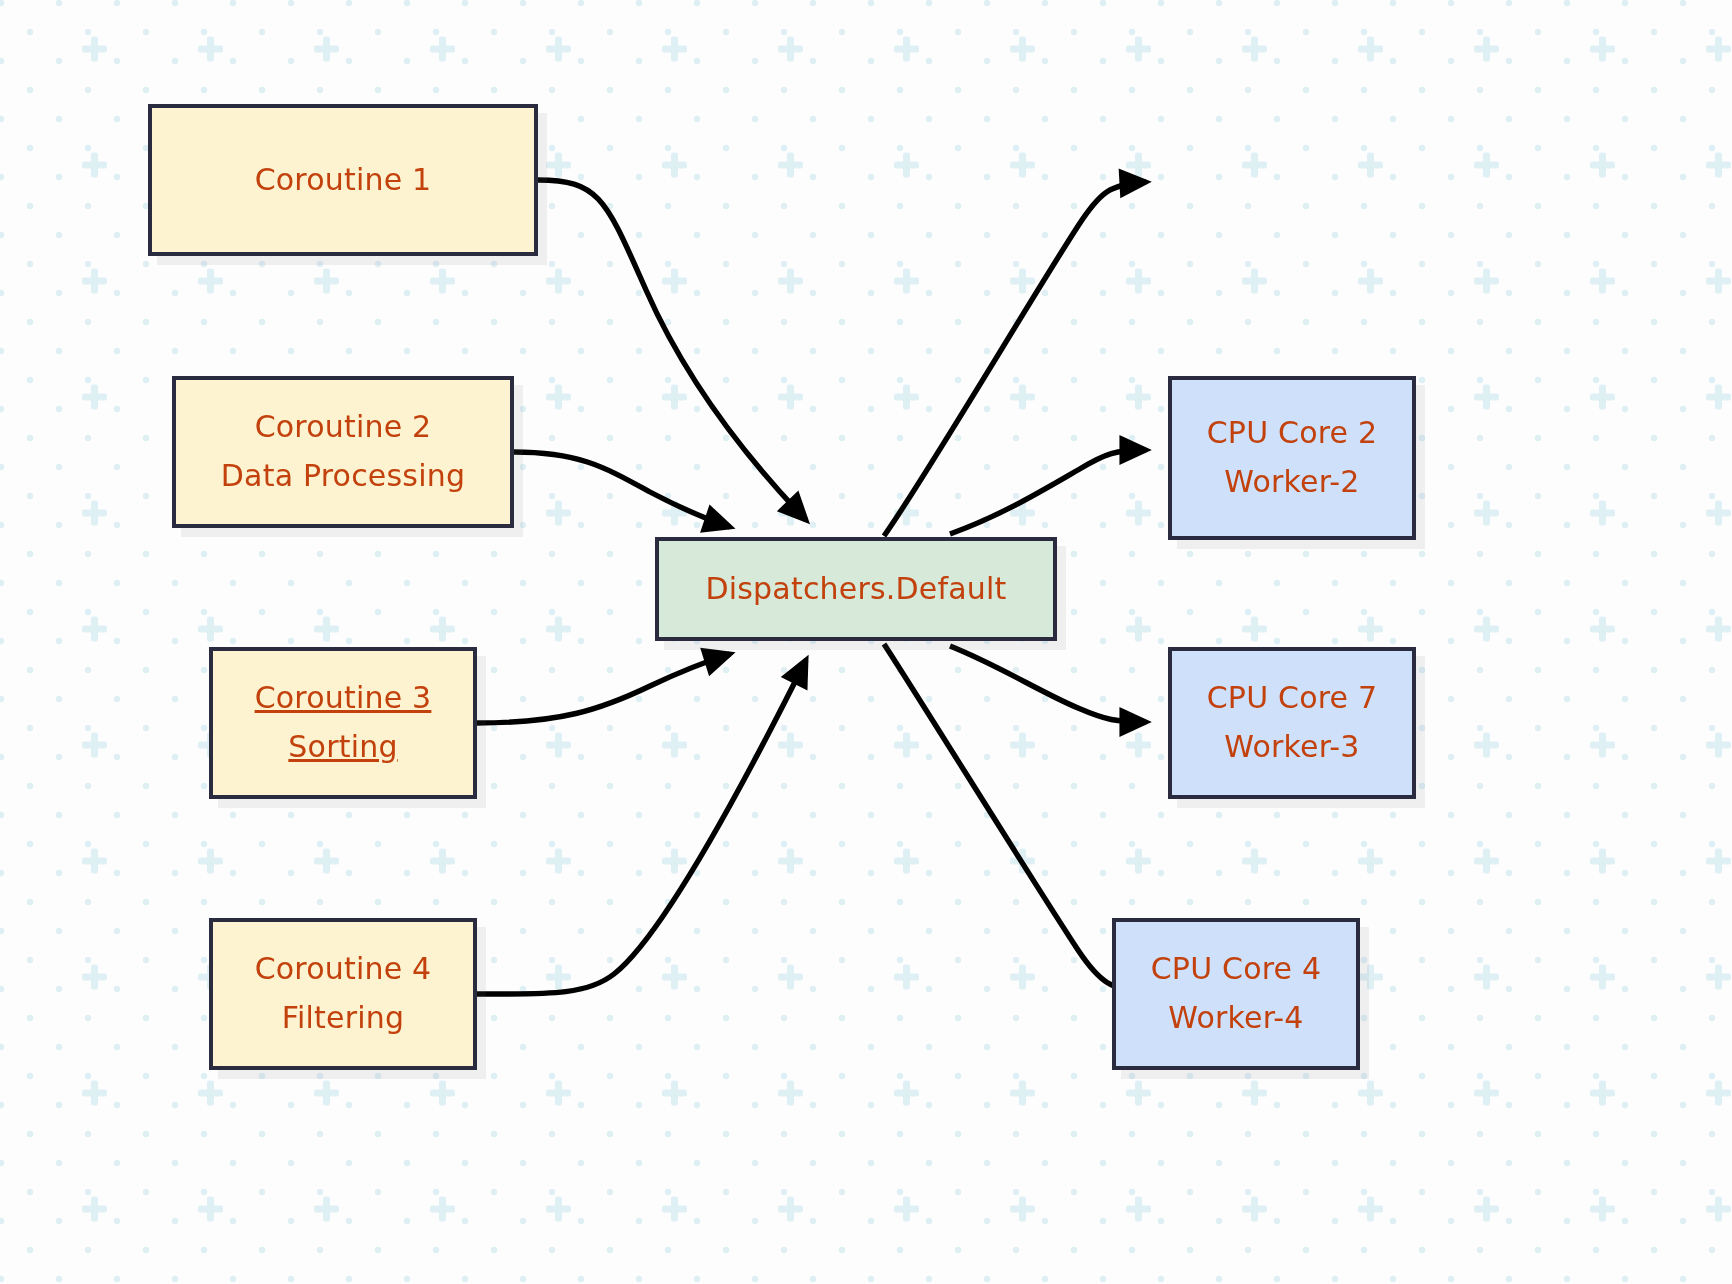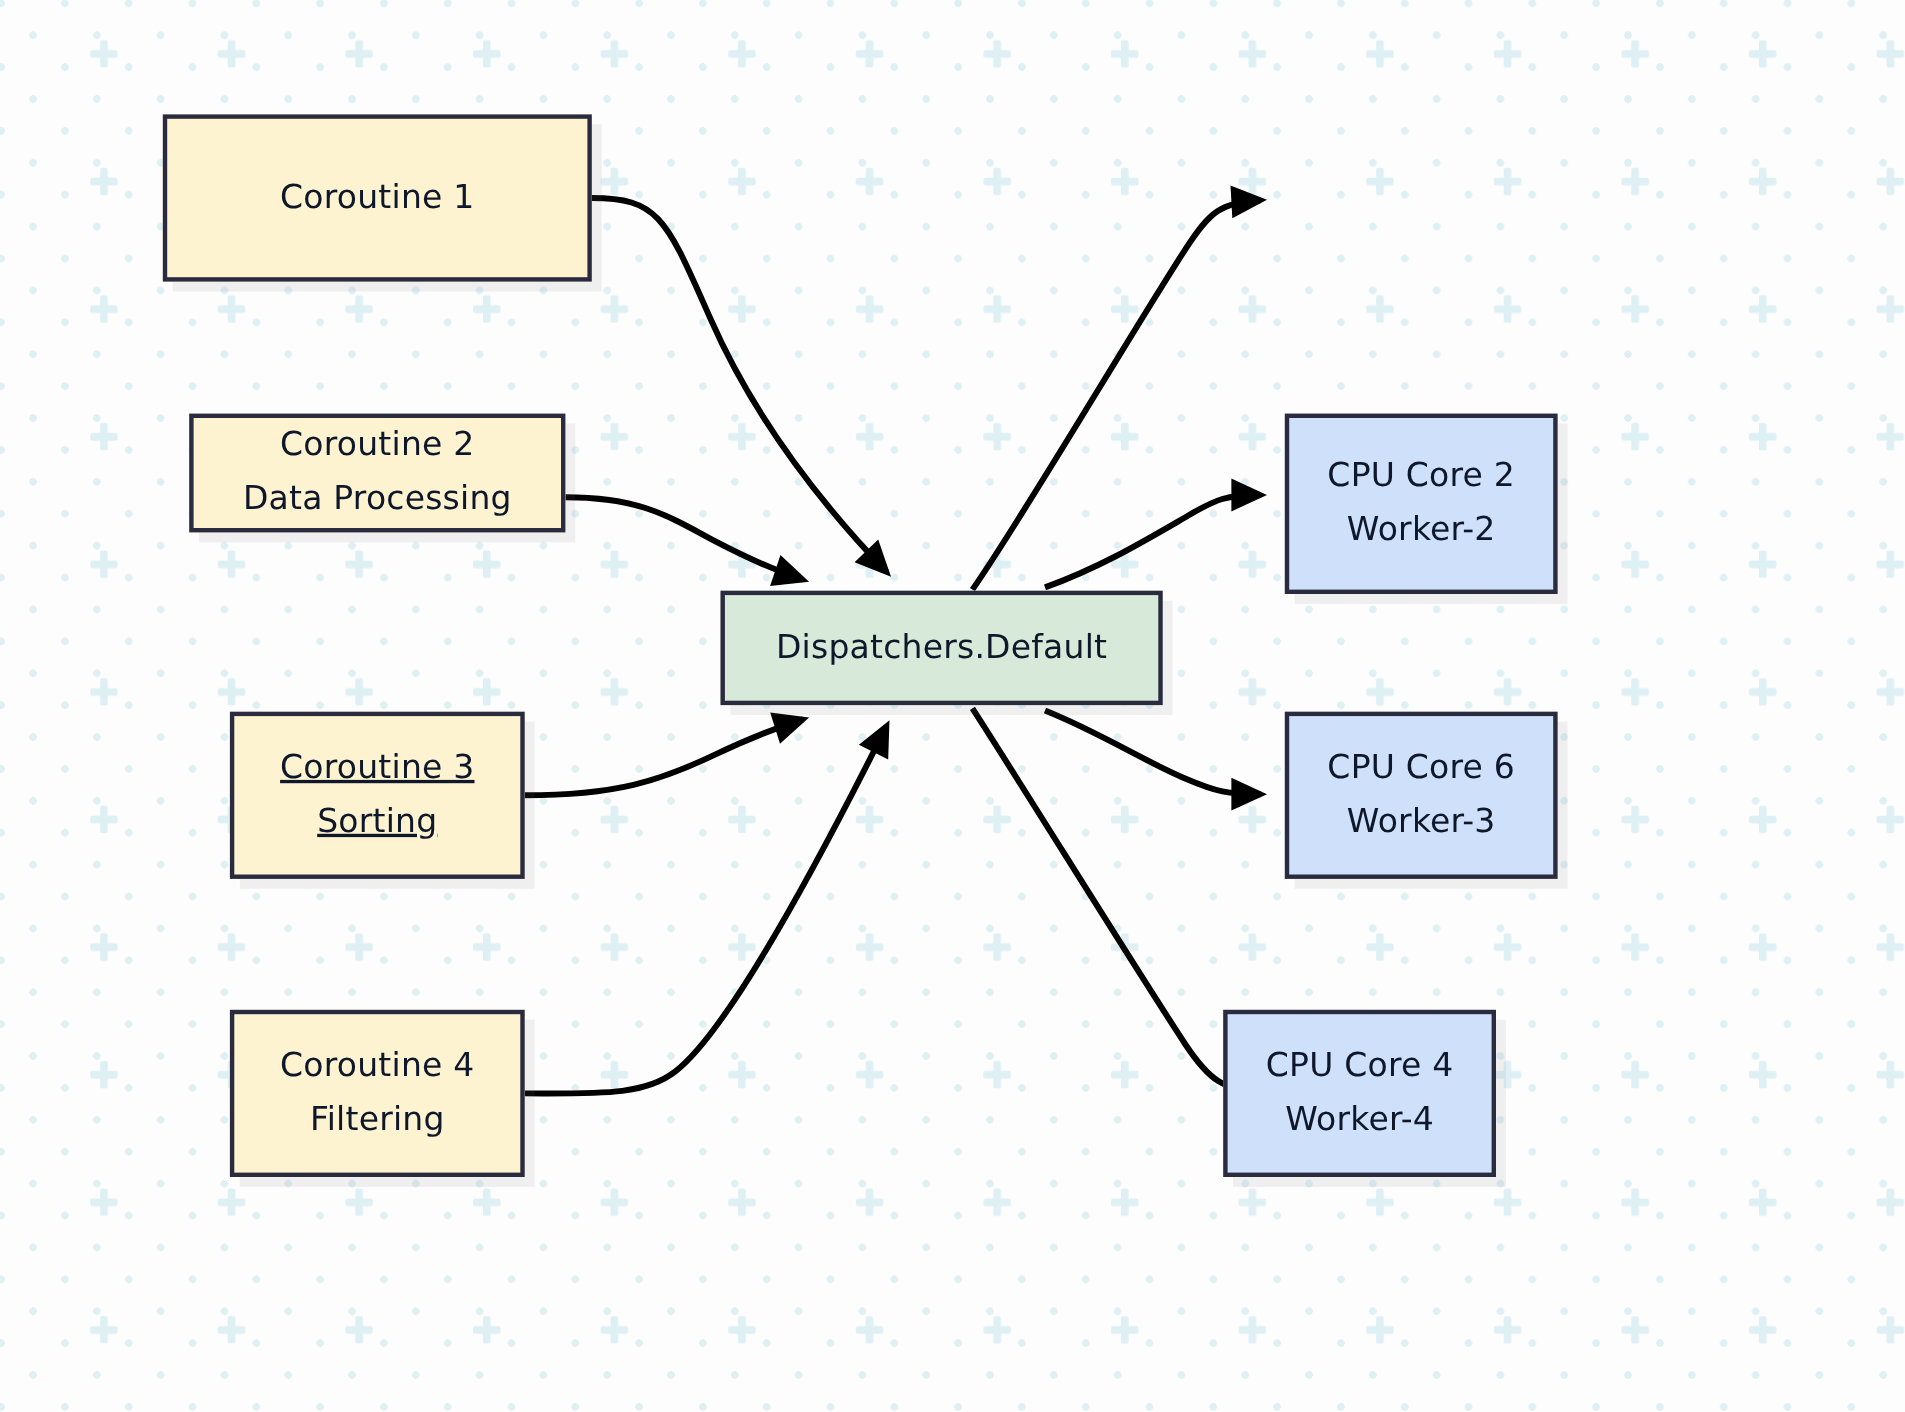--- a/index.html
+++ b/index.html
@@ -32,21 +32,21 @@
 
   .node {
     position: absolute;
     box-sizing: border-box;
     border: 4.5px solid #2b2b40;
     display: flex;
     flex-direction: column;
     align-items: center;
     justify-content: center;
     text-align: center;
-    color: #0f172a;
+    color: #c2410c;
     font-size: 30px;
     line-height: 1.62;
     letter-spacing: 0.2px;
     box-shadow: 9px 9px 0 0 rgba(120,120,130,0.10);
   }
   .node .line { display: block; white-space: nowrap; }
   .node-coroutine { background: #fdf3d0; }
   .node-dispatcher { background: #d7e9d8; text-align: center; }
   .node-core { background: #cfe1fa; }
 </style>
@@ -82,21 +82,21 @@
       <path d="M 950,534 C 1000,516 1040,492 1078,470 C 1106,453 1116,450 1146,450"></path>
       <path d="M 950,646 C 1000,666 1040,692 1078,708 C 1106,720 1116,722 1146,722"></path>
       <path d="M 884,644 C 928,712 1032,880 1078,950 C 1100,983 1112,990 1146,993"></path>
     </g>
   </svg>
 
   <div class="node node-coroutine" style="left:148px; top:104px; width:390px; height:152px;">
     <span class="line">Coroutine 1</span>
   </div>
 
-  <div class="node node-coroutine" style="left:172px; top:376px; width:342px; height:108px;">
+  <div class="node node-coroutine" style="left:172px; top:376px; width:342px; height:152px;">
     <span class="line">Coroutine 2</span>
     <span class="line">Data Processing</span>
   </div>
 
   <div class="node node-coroutine" style="left:209px; top:647px; width:268px; height:152px;text-decoration:underline;">
     <span class="line">Coroutine 3</span>
     <span class="line">Sorting</span>
   </div>
 
   <div class="node node-coroutine" style="left:209px; top:918px; width:268px; height:152px;text-align:right;">
@@ -108,21 +108,21 @@
     <span class="line">Dispatchers.Default</span>
   </div>
 
 
   <div class="node node-core" style="left:1168px; top:376px; width:248px; height:164px;">
     <span class="line">CPU Core 2</span>
     <span class="line">Worker-2</span>
   </div>
 
   <div class="node node-core" style="left:1168px; top:647px; width:248px; height:152px;">
-    <span class="line">CPU Core 6</span>
+    <span class="line">CPU Core 7</span>
     <span class="line">Worker-3</span>
   </div>
 
   <div class="node node-core" style="left:1112px; top:918px; width:248px; height:152px;">
     <span class="line">CPU Core 4</span>
     <span class="line">Worker-4</span>
   </div>
 
 </div>
 

